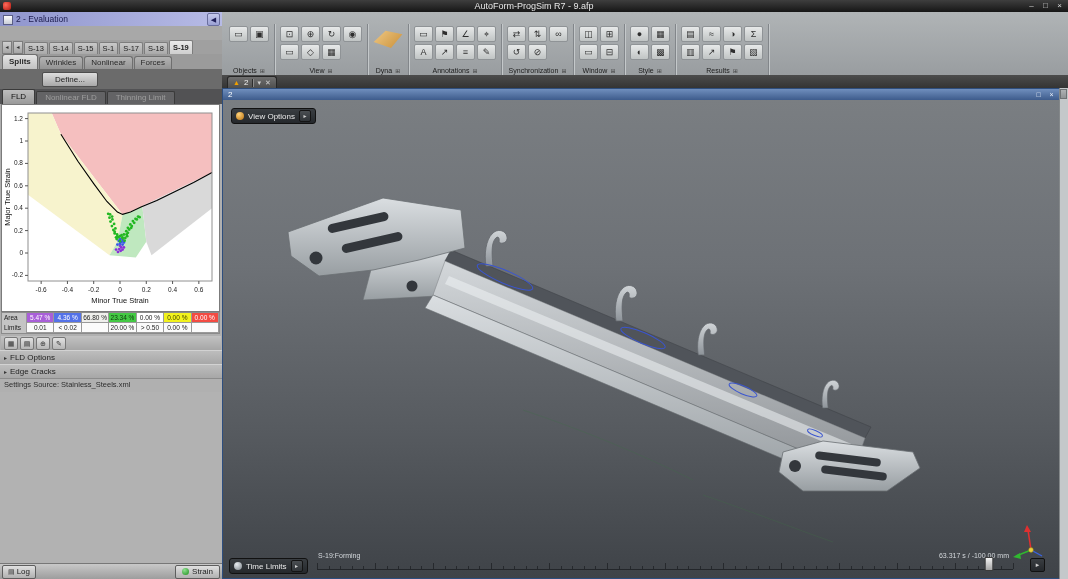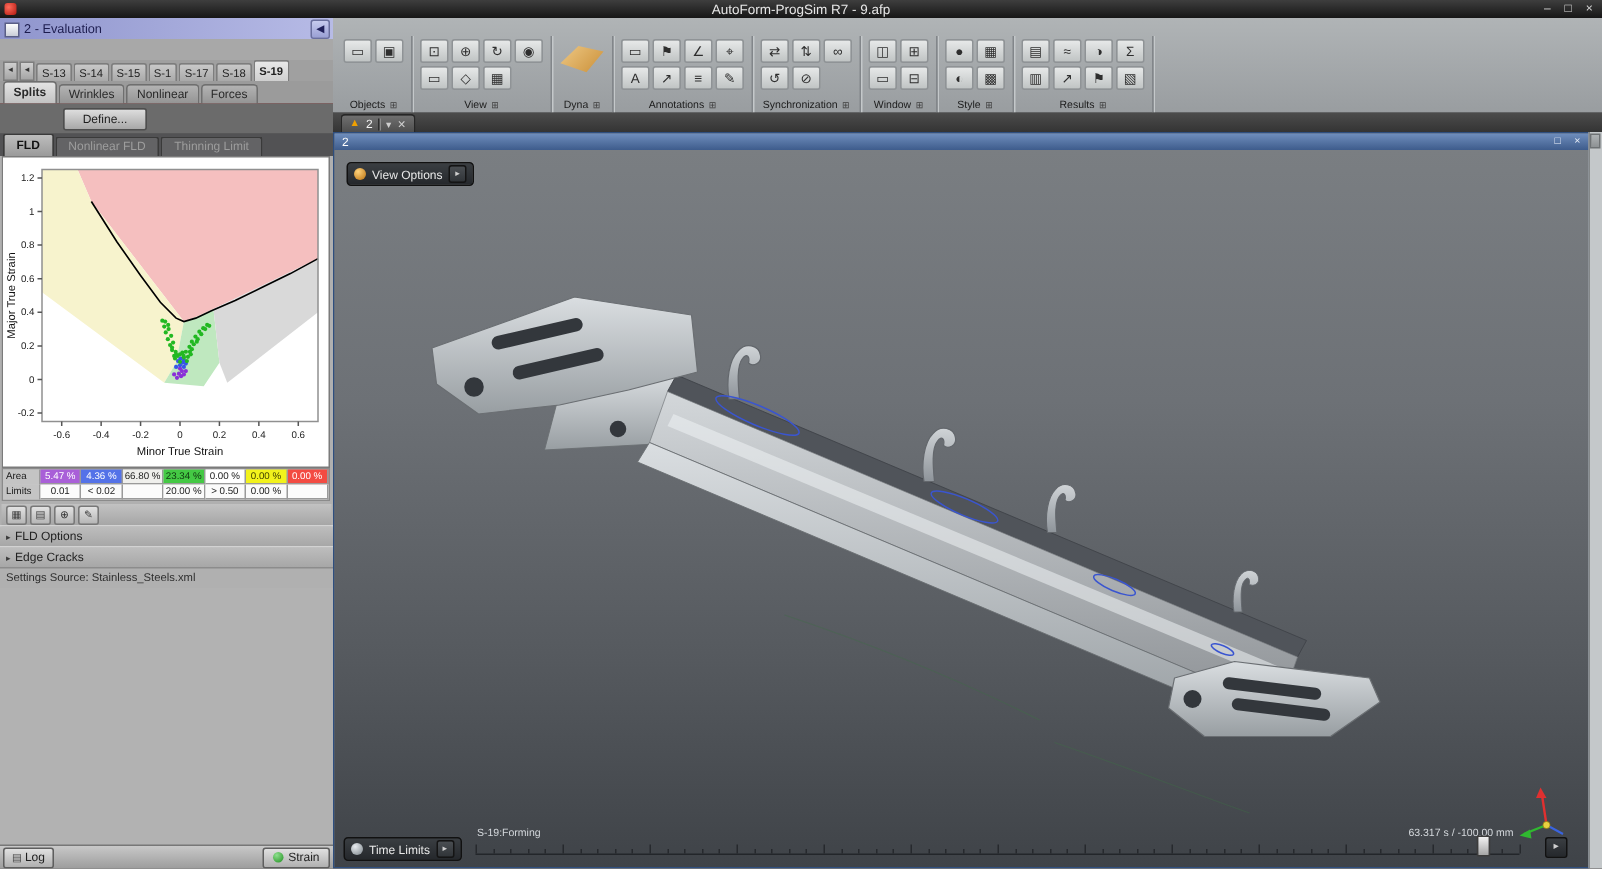--- a/index.html
+++ b/index.html
@@ -24,21 +24,21 @@
   .stage-tab{height:11px;line-height:11px;padding:0 3px;font-size:7.5px;color:#222;background:linear-gradient(#c9c9c9,#a9a9a9);border:1px solid #7d7d7d;border-bottom:none;border-radius:2px 2px 0 0;margin-right:1px;}
   .stage-tab.active{background:linear-gradient(#e9e9e9,#cfcfcf);height:13px;line-height:13px;font-weight:bold;}
   .category-tabs{position:absolute;left:0;top:42px;right:0;height:15px;background:#9b9b9b;border-bottom:5px solid #7f1d1d;display:flex;align-items:flex-end;padding-left:2px;}
   .cat-tab{height:12px;line-height:12px;padding:0 6px;font-size:8px;color:#2a2a2a;background:linear-gradient(#b3b3b3,#949494);border:1px solid #6f6f6f;border-bottom:none;border-radius:3px 3px 0 0;margin-right:1px;}
   .cat-tab.active{background:linear-gradient(#e4e4e4,#c2c2c2);font-weight:bold;height:14px;line-height:14px;}
   .eval-row{position:absolute;left:0;top:57px;right:0;height:20px;background:#6b6b6b;border-bottom:1px solid #4f4f4f;}
   .eval-label{position:absolute;left:4px;top:16px;line-height:20px;font-size:8px;color:#f0f0f0;}
   .define-btn{position:absolute;left:42px;top:3px;width:54px;height:13px;font-size:8px;line-height:13px;text-align:center;color:#1d1d1d;background:linear-gradient(#dedede,#a8a8a8);border:1px solid #4e4e4e;border-radius:2px;}
   .result-tabs{position:absolute;left:0;top:77px;right:0;height:15px;background:#525254;display:flex;align-items:flex-end;padding-left:2px;}
   .res-tab{height:12px;line-height:12px;padding:0 8px;font-size:8px;border:1px solid #3a3a3a;border-bottom:none;border-radius:2px 2px 0 0;margin-right:1px;background:#636365;color:#9d9d9d;}
-  .res-tab.active{background:linear-gradient(#bdbdbd,#9a9a9a);color:#111;height:14px;line-height:14px;font-weight:bold;}
+  .res-tab.active{background:linear-gradient(#bdbdbd,#9a9a9a);color:#111;height:14px;line-height:14px;}
   .chart-box{position:absolute;left:1px;top:92px;width:219px;height:208px;background:#ffffff;border:1px solid #7b7b7b;box-sizing:border-box;}
   .legend{position:absolute;left:1px;top:300px;width:219px;height:22px;background:#cfcfcf;border:1px solid #8b8b8b;box-sizing:border-box;font-size:6.5px;}
   .legend-row{display:flex;height:10px;}
   .legend-label{width:22px;line-height:10px;padding-left:2px;color:#1a1a1a;background:#c4c4c4;border-right:1px solid #9a9a9a;}
   .legend-cells{flex:1;display:flex;}
   .lcell{flex:1;text-align:center;line-height:10px;border-right:1px solid #9a9a9a;border-bottom:1px solid #9a9a9a;overflow:hidden;white-space:nowrap;}
   .lcell.limit{background:#fbfbfb;color:#222;}
   .chart-toolbar{position:absolute;left:1px;top:324px;right:1px;height:14px;background:linear-gradient(#c2c2c2,#a6a6a6);border-bottom:1px solid #8a8a8a;display:flex;align-items:center;gap:2px;padding-left:3px;}
   .ct-icon{width:12px;height:11px;font-size:7px;line-height:11px;text-align:center;color:#333;background:linear-gradient(#e2e2e2,#b6b6b6);border:1px solid #787878;border-radius:2px;}
   .psection{position:absolute;left:0;right:0;height:13px;background:linear-gradient(#bdbdbd,#a7a7a7);border-top:1px solid #d2d2d2;border-bottom:1px solid #8c8c8c;font-size:8px;color:#222;line-height:13px;padding-left:4px;}

